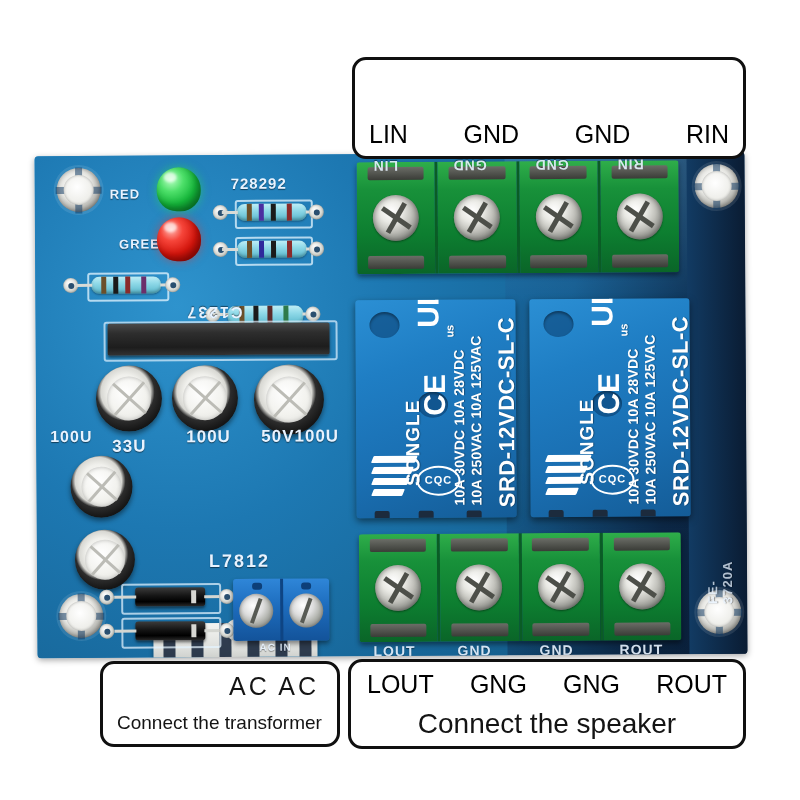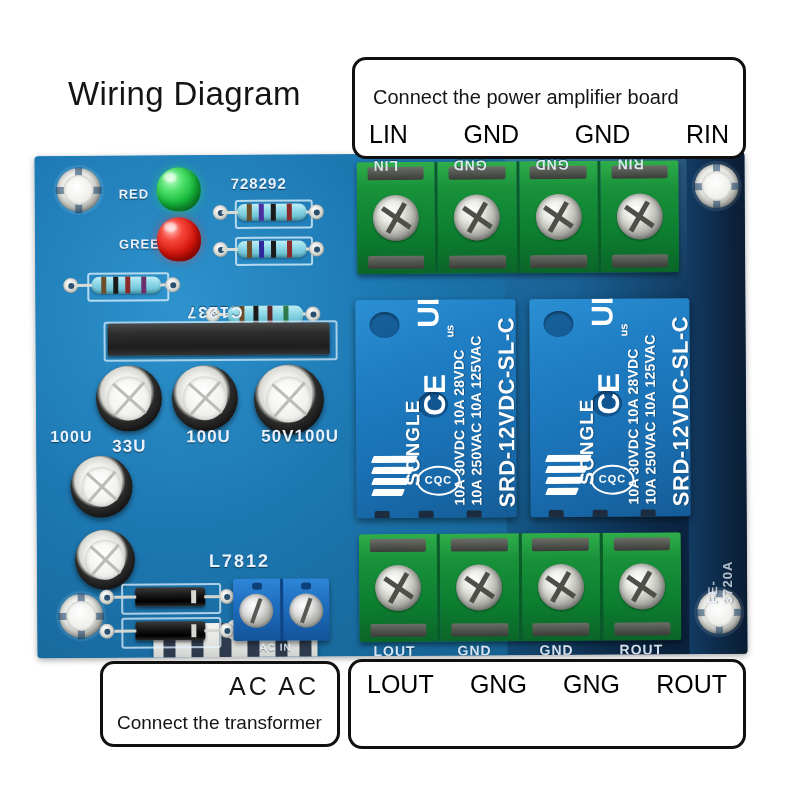--- a/index.html
+++ b/index.html
@@ -232,21 +232,20 @@
   .co-br{left:348px;top:659px;width:398px;height:90px;}
   .co-br .pins{position:absolute;left:16px;right:16px;top:8px;display:flex;justify-content:space-between;}
   .co-br .pins span{font-size:25px;}
   .co-br .l2{position:absolute;left:0;right:0;top:46px;text-align:center;font-size:28px;}
 </style>
 </head>
 <body>
 
 <div id="stage">
 
-  <div class="title">Wiring Diagram</div>
 
   <div class="board">
     <div class="bluefield"></div>
     <div class="darkfield"></div>
 
     <div class="hole hole-tl">
         <div class="spokes"></div>
         <div class="pad"></div>
       </div>
     <div class="hole hole-bl">
@@ -255,21 +254,21 @@
       </div>
     <div class="hole hole-tr">
         <div class="spokes"></div>
         <div class="pad"></div>
       </div>
     <div class="hole hole-br">
         <div class="spokes"></div>
         <div class="pad"></div>
       </div>
 
-    <div class="silk" style="left:84px;top:31px;text-align:center;">RED</div>
+    <div class="silk" style="left:75px;top:31px;text-align:center;">RED</div>
     <div class="led green" style="left:122px;top:12px;">
         <div class="glint"></div>
       </div>
     <div class="silk" style="left:84px;top:81px;">GREEN</div>
     <div class="led red" style="left:122px;top:62px;">
         <div class="glint"></div>
       </div>
 
     <div class="silk" style="left:196px;top:20px;font-size:15px;">728292</div>
 
@@ -517,36 +516,36 @@
     </div>
     <div class="silk" style="left:336px;top:489px;font-size:14px;opacity:.9;">LOUT</div>
     <div class="silk" style="left:420px;top:489px;font-size:14px;opacity:.9;">GND</div>
     <div class="silk" style="left:502px;top:489px;font-size:14px;opacity:.9;">GND</div>
     <div class="silk" style="left:582px;top:489px;font-size:14px;opacity:.9;">ROUT</div>
 
     <div class="silk vert" style="left:668px;top:452px;font-size:13px;letter-spacing:1px;opacity:.75;">FE-3720A</div>
   </div>
 
   <div class="callout co-top">
-    <div class="line l1">Connect the power amplifier board</div>
     <div class="pins">
       <span>LIN</span>
       <span>GND</span>
       <span>GND</span>
       <span>RIN</span>
     </div>
   </div>
 
   <div class="callout co-bl">
     <div class="line l1">AC  AC</div>
     <div class="line l2">Connect the transformer</div>
   </div>
 
   <div class="callout co-br">
     <div class="pins">
       <span>LOUT</span>
       <span>GNG</span>
       <span>GNG</span>
       <span>ROUT</span>
     </div>
+    <div class="line l2">Connect the speaker</div>
   </div>
 
 </div>
 
 </body></html>

